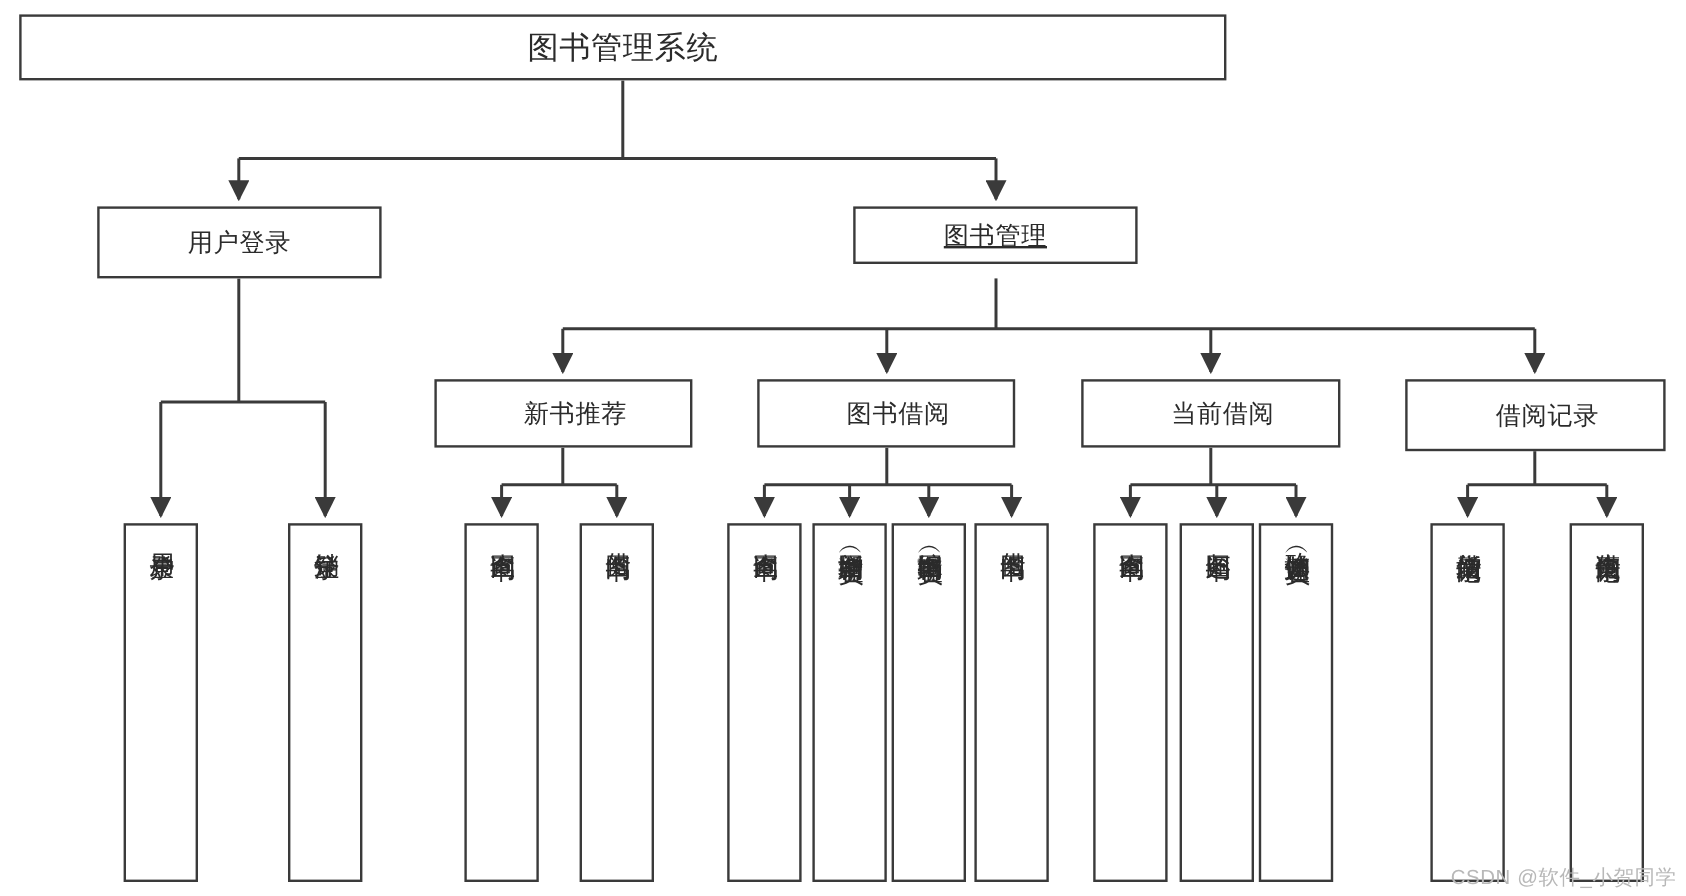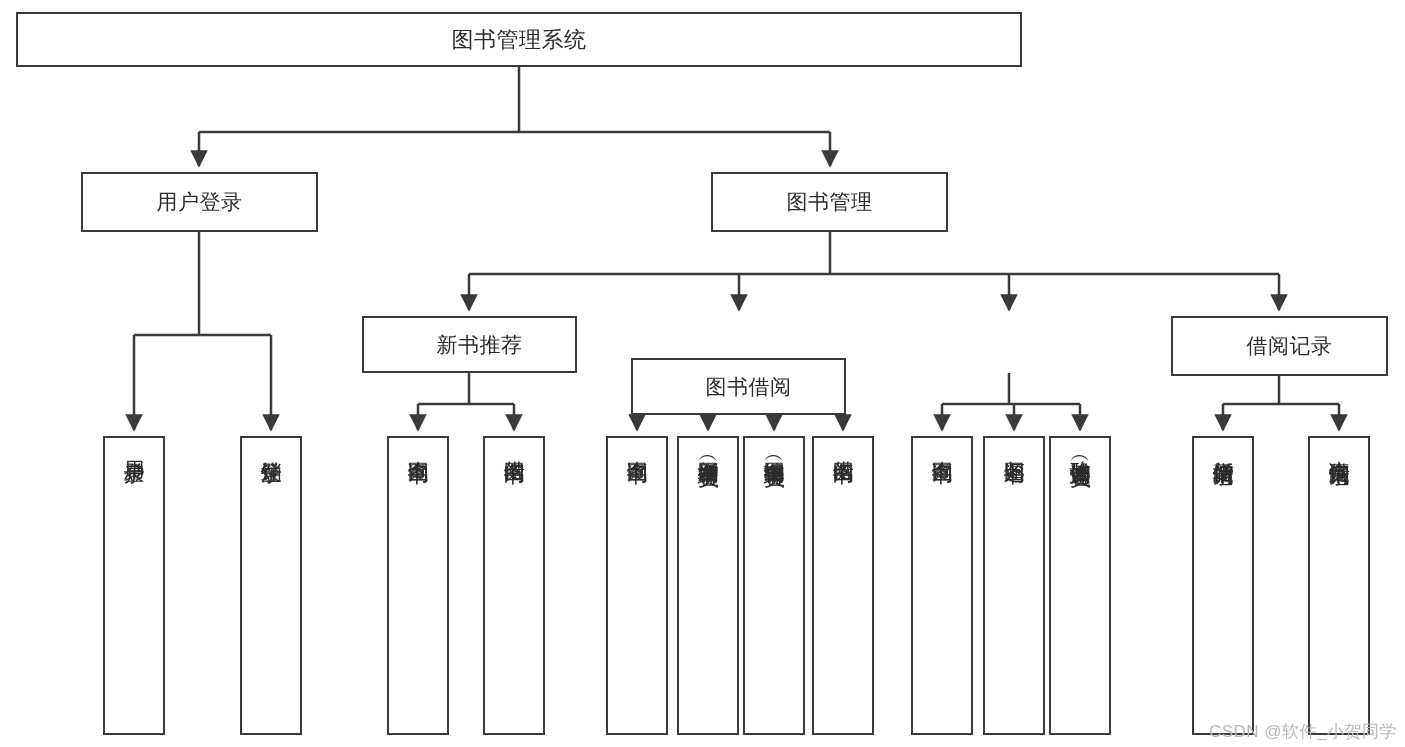--- a/index.html
+++ b/index.html
@@ -26,21 +26,21 @@
     background: #ffffff;
     display: flex;
     align-items: center;
     justify-content: center;
     color: #2b2b2b;
     font-weight: 400;
     letter-spacing: 0.5px;
     z-index: 3;
   }
   .node.level-root {
-    font-size: 22px;
+    font-size: 26px;
   }
   .node.level-1 {
     font-size: 21px;
   }
   .node.level-2 {
     font-size: 21px;
     padding-left: 20px;
   }
   .node.leaf {
     font-size: 21px;
@@ -132,29 +132,32 @@
     </g>
   </svg>
 
   <div class="node level-root" style="left: 16px; top: 12px; width: 1006px; height: 55px;">
     <span>图书管理系统</span>
   </div>
 
   <div class="node level-1" style="left: 81px; top: 172px; width: 237px; height: 60px;">
     <span>用户登录</span>
   </div>
-  <div class="node level-1" style="left: 711px; top: 172px; width: 237px; height: 60px;">
+  <div class="node level-1" style="left: 711px; top: 172px; width: 237px; height: 48px; text-decoration: underline;">
     <span>图书管理</span>
   </div>
 
   <div class="node level-2" style="left: 362px; top: 316px; width: 215px; height: 57px;">
     <span>新书推荐</span>
   </div>
-  <div class="node level-2" style="left: 631px; top: 316px; width: 215px; height: 57px; margin-top: 42px;">
+  <div class="node level-2" style="left: 631px; top: 316px; width: 215px; height: 57px;">
     <span>图书借阅</span>
+  </div>
+  <div class="node level-2" style="left: 901px; top: 316px; width: 216px; height: 57px;">
+    <span>当前借阅</span>
   </div>
   <div class="node level-2" style="left: 1171px; top: 316px; width: 217px; height: 60px;">
     <span>借阅记录</span>
   </div>
 
   <div class="node leaf" style="left: 103px; top: 436px; width: 62px; height: 299px;">
     <span class="vtext">用户登录</span>
   </div>
   <div class="node leaf" style="left: 240px; top: 436px; width: 62px; height: 299px;">
     <span class="vtext">注销登录</span>

